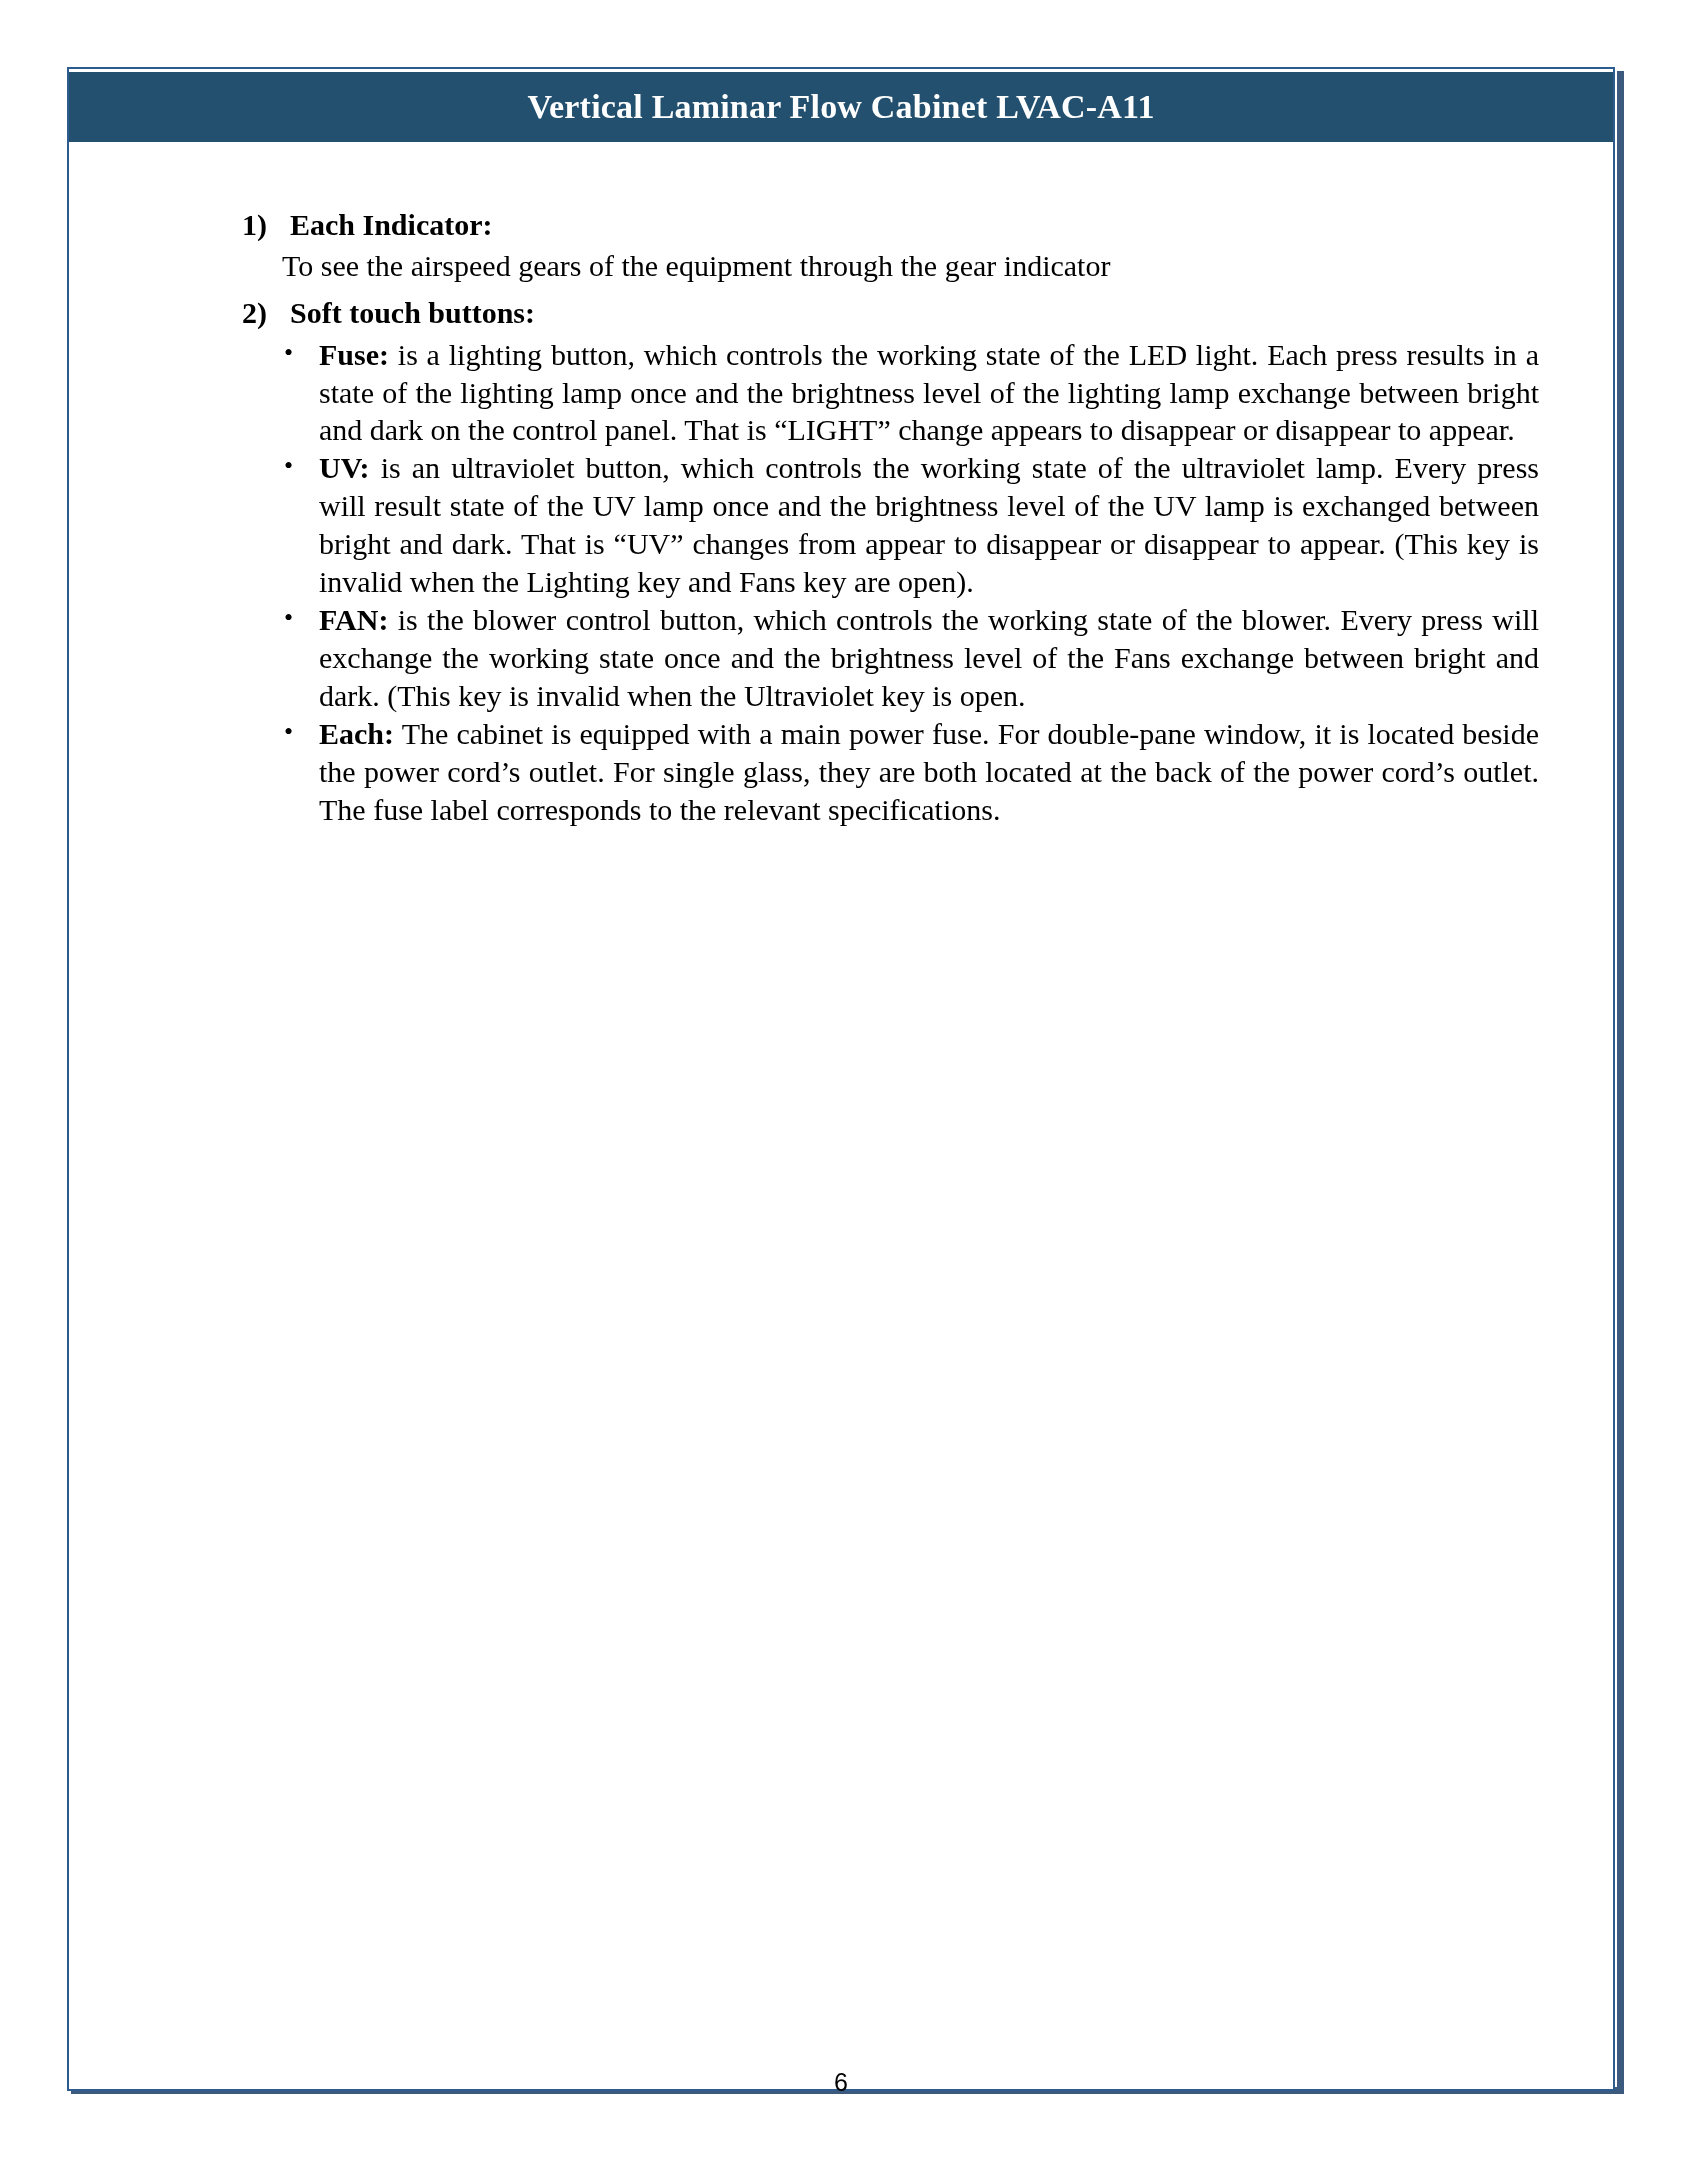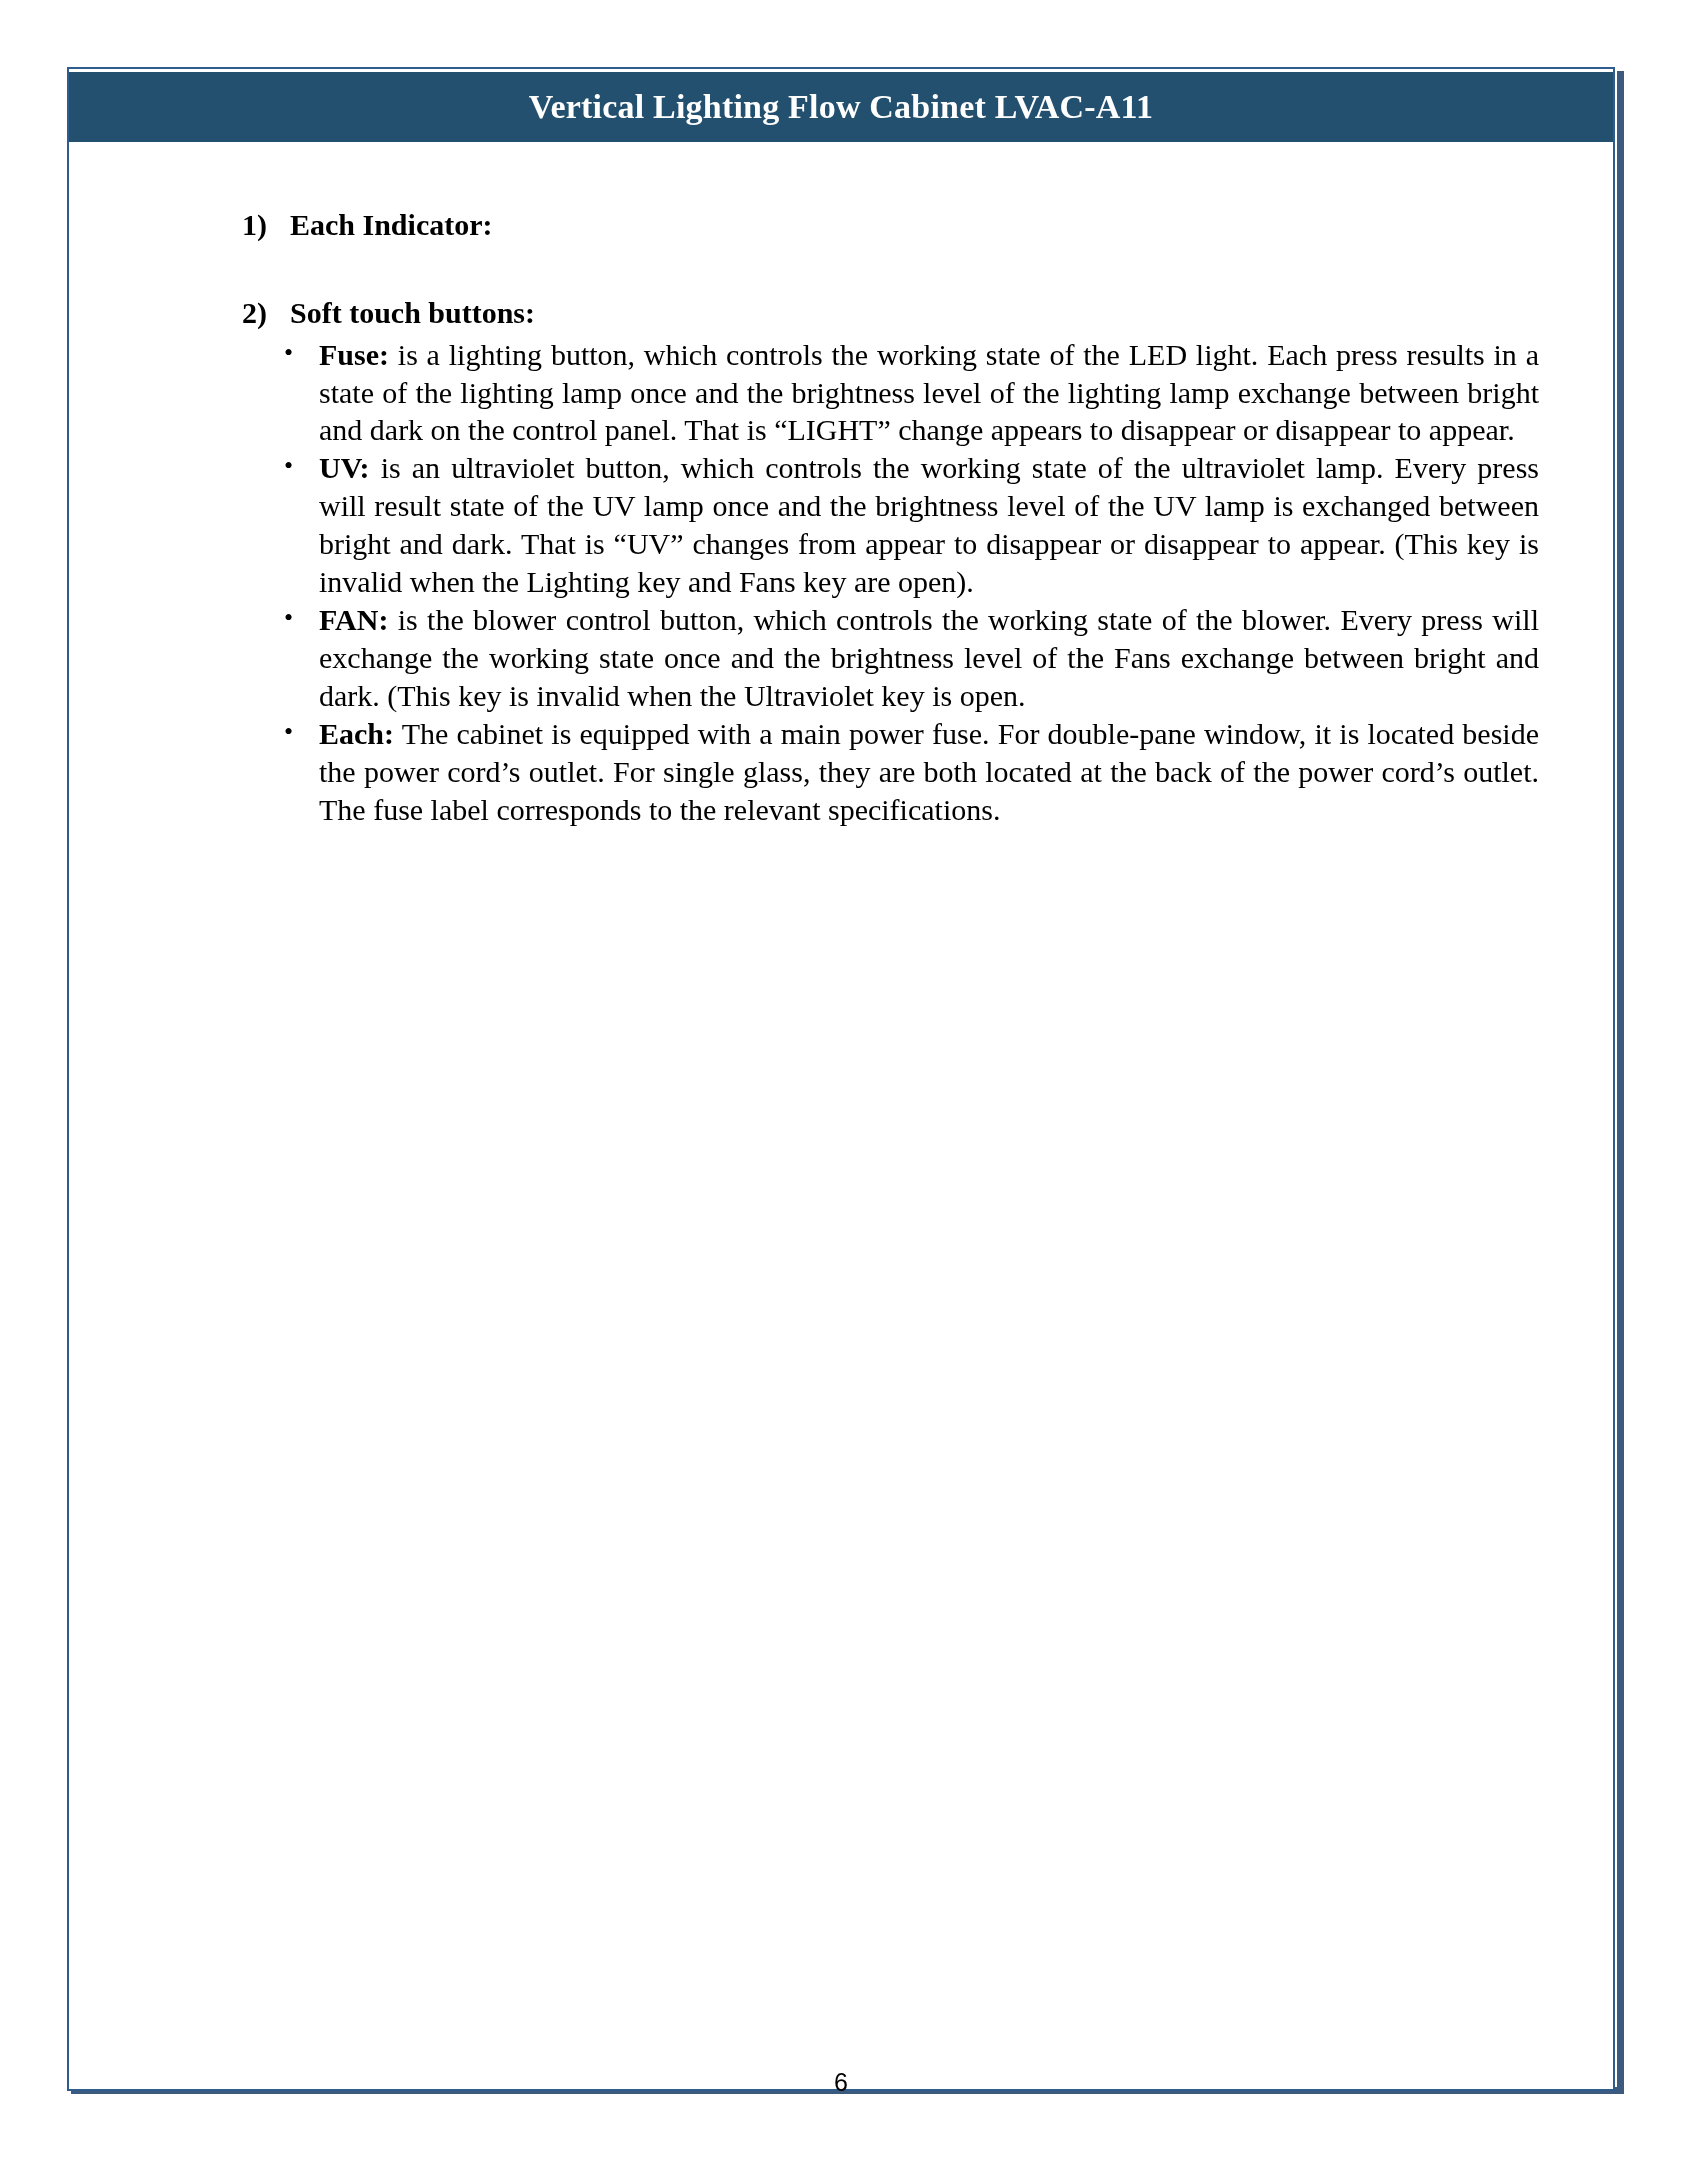--- a/index.html
+++ b/index.html
@@ -160,30 +160,31 @@
 </style>
 </head>
 <body>
 
 <div class="page-shadow-right"></div>
 <div class="page-shadow-bottom"></div>
 
 <div class="page">
 
   <div class="header-band">
-    <div class="header-title">Vertical Lighting Flow Cabinet LVAC-A11</div>
+    <div class="header-title">Vertical Laminar Flow Cabinet LVAC-A11</div>
   </div>
 
   <div class="content">
 
     <div class="numbered-item" id="block-gear">
       <div class="num-heading">
         <span class="num-marker">1)</span>
         <span class="num-text">Each Indicator:</span>
       </div>
+      <div class="num-body">To see the airspeed gears of the equipment through the gear indicator</div>
     </div>
 
     <div class="numbered-item" id="block-soft">
       <div class="num-heading">
         <span class="num-marker">2)</span>
         <span class="num-text">Soft touch buttons:</span>
       </div>
 
       <ul class="bullet-list">
         <li class="bullet-item">

